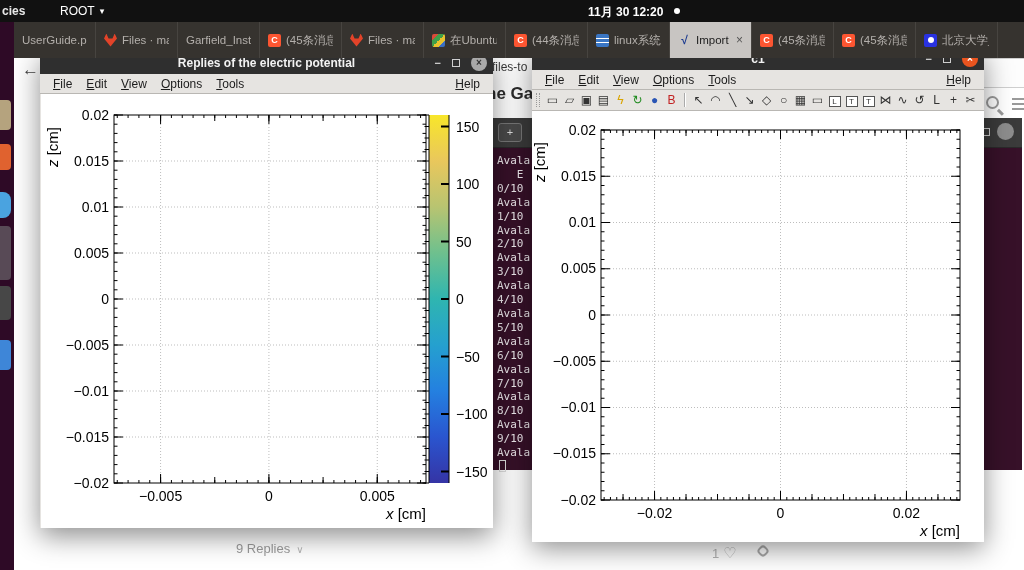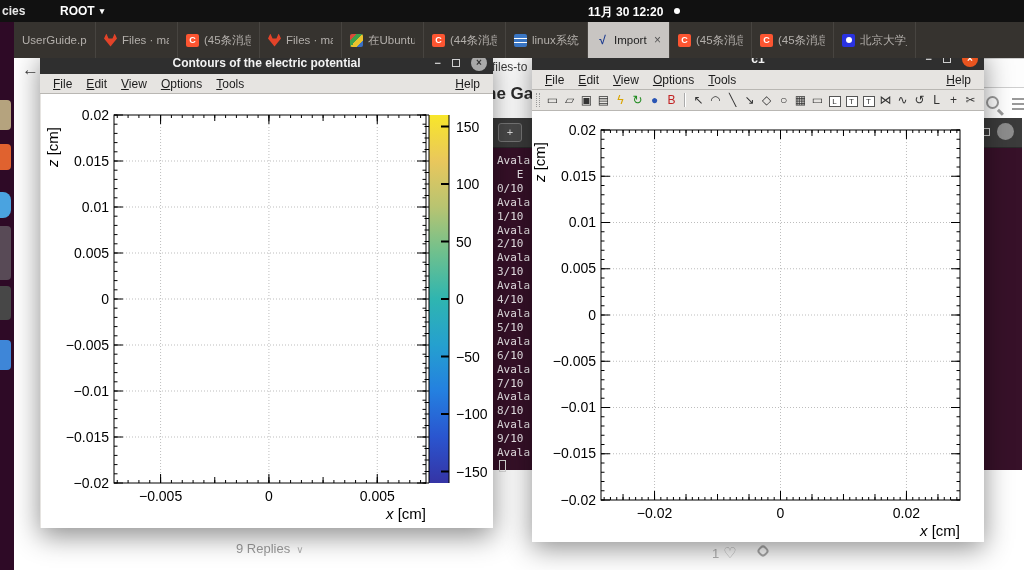--- a/index.html
+++ b/index.html
@@ -3,21 +3,21 @@
 <meta charset="utf-8">
 <style>
   *{margin:0;padding:0;box-sizing:border-box}
   body{width:1024px;height:570px;position:relative;overflow:hidden;
        font-family:"Liberation Sans",sans-serif;background:#fff}
   #stage{position:absolute;left:0;top:0;width:1024px;height:562px;background:#5eead4}
 
   
   .topbar{position:absolute;left:0;top:0;width:1024px;height:22px;background:#111;color:#fff;z-index:30}
   .tb-partial{position:absolute;left:2px;top:4px;font-size:12px;font-weight:bold;color:#e8e8e8}
-  .tb-app{position:absolute;left:60px;top:4px;font-size:12px;font-weight:bold;color:#fff}
+  .tb-app{position:absolute;left:60px;top:4px;font-size:12px;font-weight:normal;color:#fff}
   .tb-app .caret{font-size:9px;margin-left:5px;position:relative;top:-1px}
   .tb-clock{position:absolute;left:588px;top:4px;font-size:12px;font-weight:bold;color:#fff}
   .tb-dot{position:absolute;left:674px;top:8px;width:6px;height:6px;border-radius:50%;background:#fff}
 
   
   .tabbar{position:absolute;left:14px;top:22px;width:1010px;height:36px;background:#36332f;
           display:flex;align-items:stretch;z-index:20;overflow:hidden}
   .tab{width:82px;flex:0 0 82px;display:flex;align-items:center;gap:5px;padding:0 8px;
        border-right:1px solid #474440;color:#b3afab;font-size:11.5px;overflow:hidden;white-space:nowrap}
   .tab.active{background:#c8c5c2;color:#222;border-radius:0 0 0 0}
@@ -112,20 +112,23 @@
 
   <div class="tabbar" id="tabstrip">
       <div class="tab">
         <span class="tlabel">UserGuide.pd</span>
       </div>
       <div class="tab">
         <span class="fav fi-gitlab"></span>
         <span class="tlabel">Files · mas</span>
       </div>
       <div class="tab">
+        <span class="tlabel">Garfield_Inst</span>
+      </div>
+      <div class="tab">
         <span class="fav fi-csdn">C</span>
         <span class="tlabel">(45条消息)</span>
       </div>
       <div class="tab">
         <span class="fav fi-gitlab"></span>
         <span class="tlabel">Files · mas</span>
       </div>
       <div class="tab">
         <span class="fav fi-colorgrid"></span>
         <span class="tlabel">在Ubuntu1</span>
@@ -182,21 +185,21 @@
     <div class="term-head">
       <span class="term-newtab">+</span>
       <span class="term-max"></span>
       <span class="term-close"></span>
     </div>
     <div class="term-body" id="termbody"><div class="termline">Avala</div><div class="termline">   E</div><div class="termline">0/10</div><div class="termline">Avala</div><div class="termline">1/10</div><div class="termline">Avala</div><div class="termline">2/10</div><div class="termline">Avala</div><div class="termline">3/10</div><div class="termline">Avala</div><div class="termline">4/10</div><div class="termline">Avala</div><div class="termline">5/10</div><div class="termline">Avala</div><div class="termline">6/10</div><div class="termline">Avala</div><div class="termline">7/10</div><div class="termline">Avala</div><div class="termline">8/10</div><div class="termline">Avala</div><div class="termline">9/10</div><div class="termline">Avala</div><span class="term-cursor"></span></div>
   </div>
 
   <div class="rootwin" id="win1">
     <div class="titlebar">
-      <span>Contours of the electric potential</span>
+      <span>Replies of the electric potential</span>
       <span class="wbtns">
         <span class="wbtn">−</span>
         <span class="wbtn max"></span>
         <span class="wbtn close close-gray">×</span>
       </span>
     </div>
     <div class="menubar" id="menu1">
         <span class="menuitem"><u>F</u>ile</span>
         <span class="menuitem"><u>E</u>dit</span>
         <span class="menuitem"><u>V</u>iew</span>

